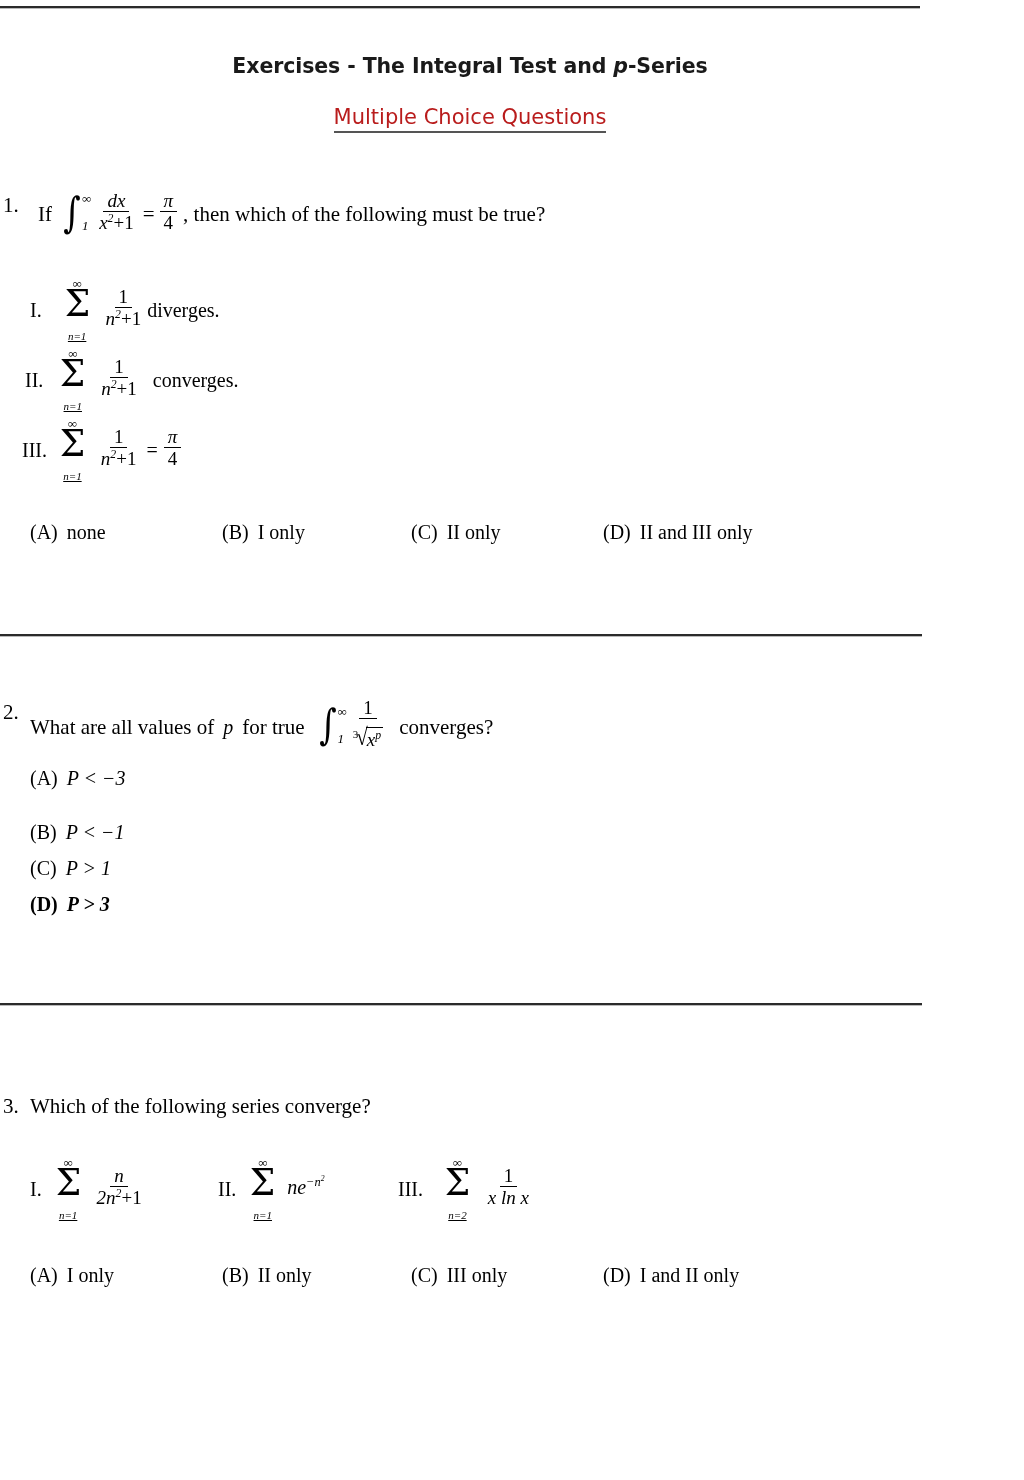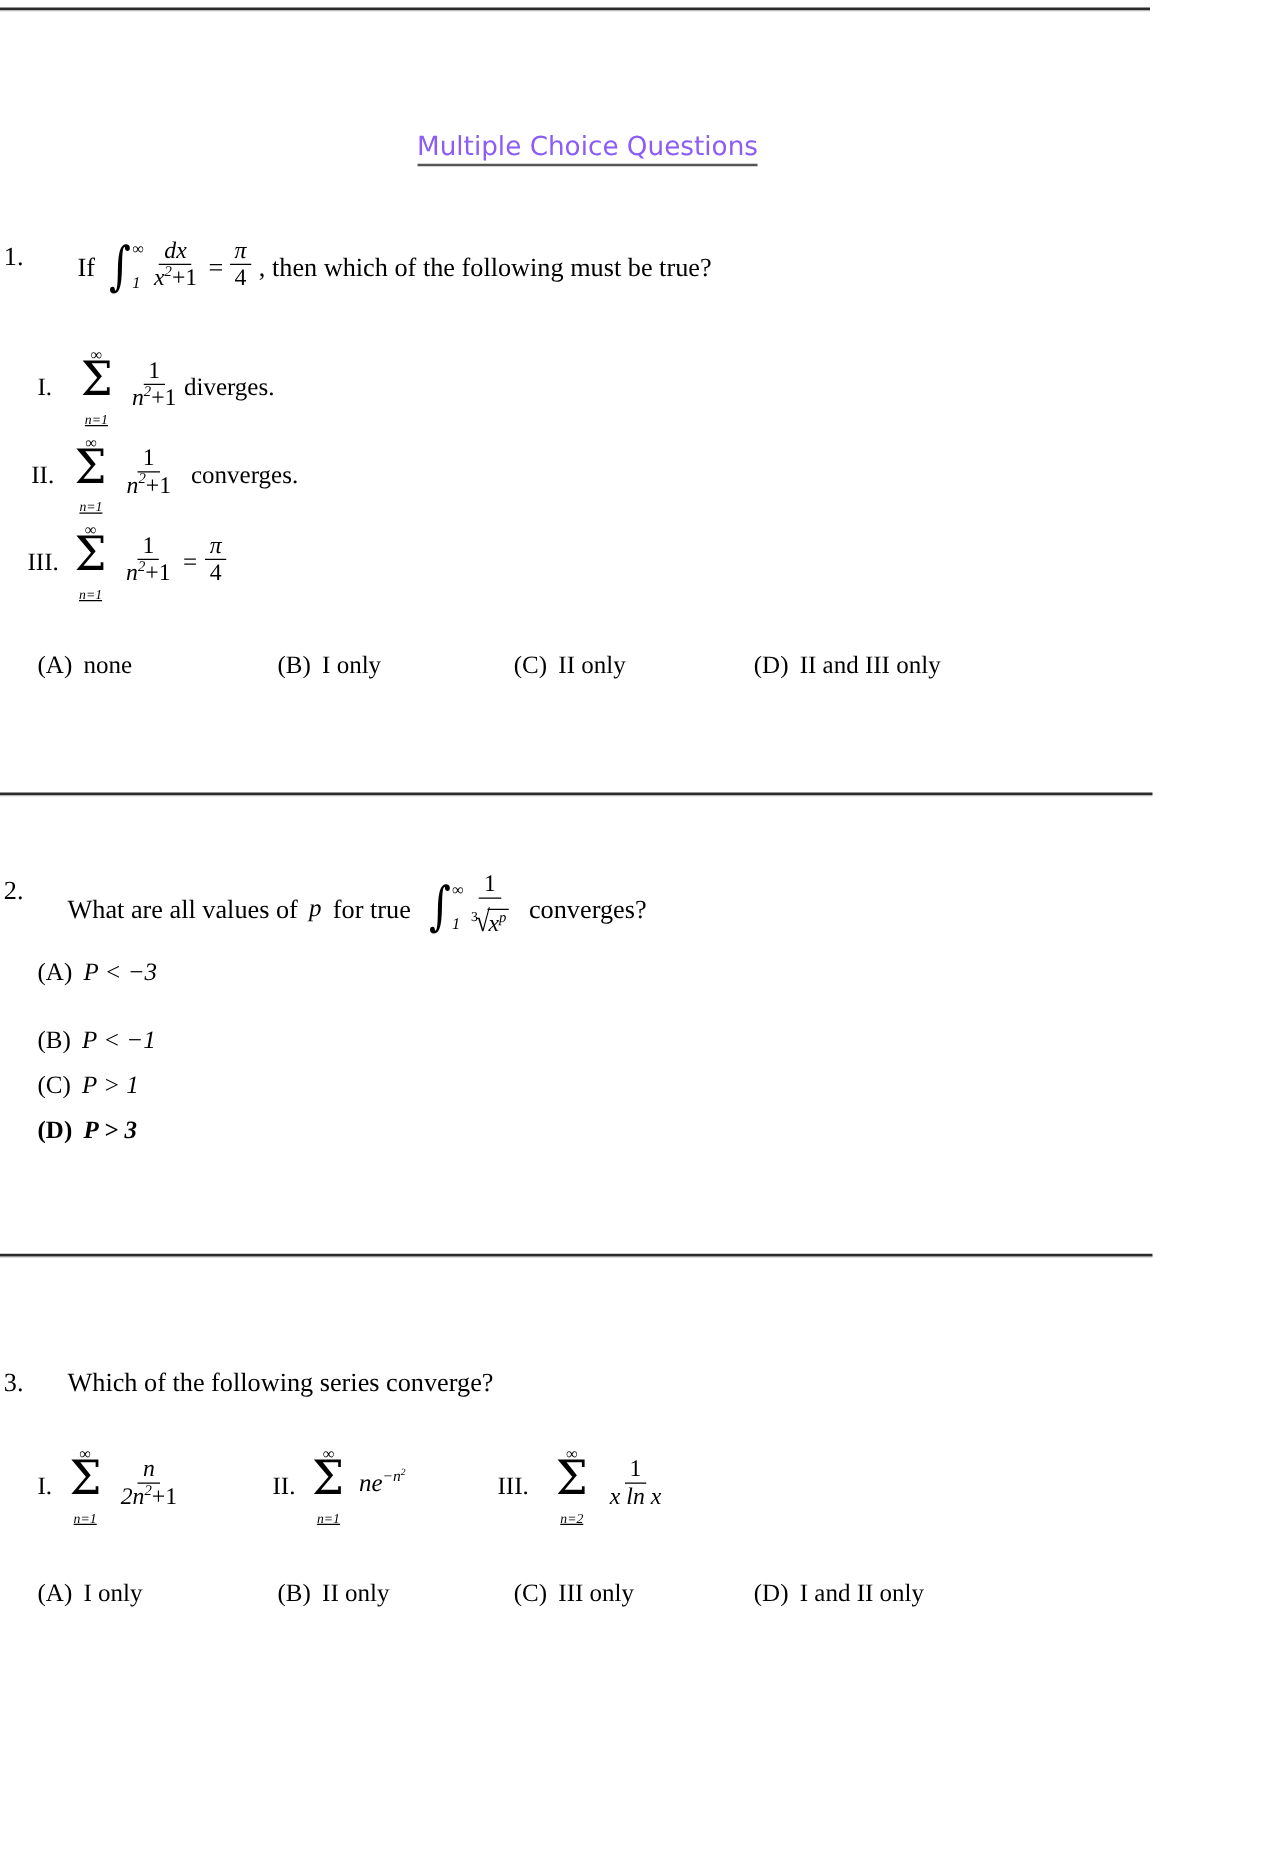--- a/index.html
+++ b/index.html
@@ -56,38 +56,37 @@
     position: absolute;
     top: 105px;
     left: 0;
     width: 940px;
     text-align: center;
   }
   .doc-subtitle {
     font-family: "DejaVu Sans", "Liberation Sans", sans-serif;
     font-size: 21px;
     font-weight: 400;
-    color: #8b5cf6;
+    color: #b91c1c;
     border-bottom: 2px solid #555;
     padding-bottom: 2px;
     display: inline-block;
   }
 
   
   .math {
     font-family: "Liberation Serif", "DejaVu Serif", serif;
     font-style: italic;
     font-size: 20px;
   }
   .up { font-style: normal; }
 
   .qtext {
     font-size: 21px;
     font-family: "Liberation Serif", "DejaVu Serif", serif;
-    margin-left: 24px;
   }
 
   .qnum {
     position: absolute;
     font-size: 21px;
   }
 
   
   .frac {
     display: inline-flex;
@@ -227,20 +226,23 @@
   }
   .series-item .rn { font-style: normal; margin-right: 10px; }
 </style>
 </head>
 <body>
 
 <div class="page">
 
   <div class="rule rule-top"></div>
 
+  <div class="title-block">
+    <span class="doc-title"><span>Exercises - The Integral Test and </span><span class="it">p</span><span>-Series</span></span>
+  </div>
 
   <div class="subtitle-block">
     <span class="doc-subtitle">Multiple Choice Questions</span>
   </div>
 
   <div class="qnum" style="top:193px; left:3px;">1.</div>
 
   <div class="abs qtext" style="top:193px; left:38px; display:flex; align-items:center; white-space:nowrap;">
     <span>If</span>
     <span class="math intg" style="margin-left:9px;">

